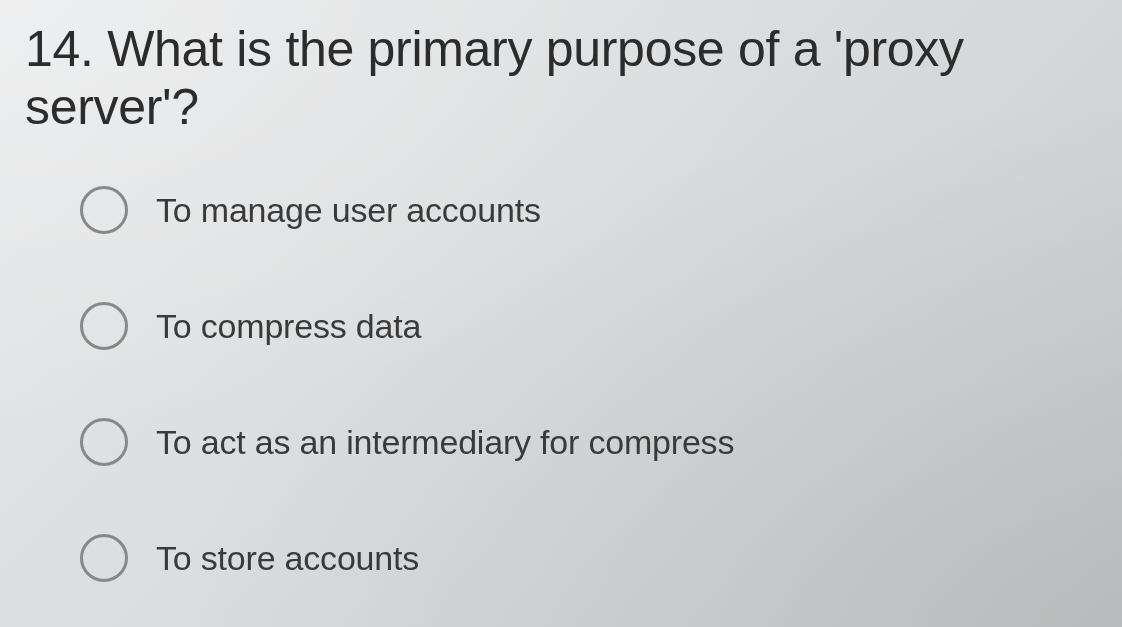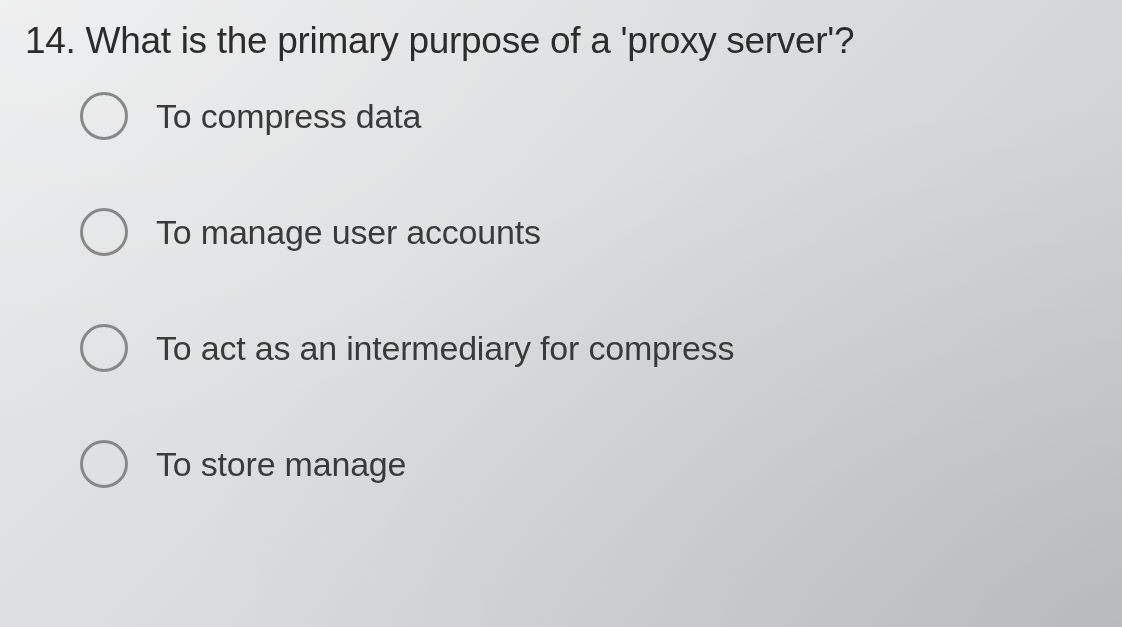--- a/index.html
+++ b/index.html
@@ -22,23 +22,23 @@
       position: absolute;
       top: 0;
       left: 0;
       right: 0;
       bottom: 0;
       background: radial-gradient(ellipse at top left, rgba(255,255,255,0.3) 0%, transparent 50%),
                   radial-gradient(ellipse at bottom right, rgba(0,0,0,0.08) 0%, transparent 60%);
       pointer-events: none;
     }
     .question-header {
-      font-size: 37px;
+      font-size: 50px;
       color: #2c2c2c;
-      margin-bottom: 30px;
+      margin-bottom: 50px;
       font-weight: 400;
       letter-spacing: -0.3px;
       position: relative;
     }
     .question-number {
       display: inline;
     }
     .question-text {
       display: inline;
     }
@@ -74,27 +74,27 @@
 <body>
 
 <div class="question-header">
   <span class="question-number">14.</span>
   <span class="question-text">What is the primary purpose of a 'proxy server'?</span>
 </div>
 
 <div class="options-container">
   <div class="option-row">
     <div class="radio-circle"></div>
-    <span class="option-label">To compress data</span>
+    <span class="option-label">To manage user accounts</span>
   </div>
   <div class="option-row">
     <div class="radio-circle"></div>
-    <span class="option-label">To manage user accounts</span>
+    <span class="option-label">To compress data</span>
   </div>
   <div class="option-row">
     <div class="radio-circle"></div>
     <span class="option-label">To act as an intermediary for compress</span>
   </div>
   <div class="option-row">
     <div class="radio-circle"></div>
-    <span class="option-label">To store manage</span>
+    <span class="option-label">To store accounts</span>
   </div>
 </div>
 
 </body></html>

